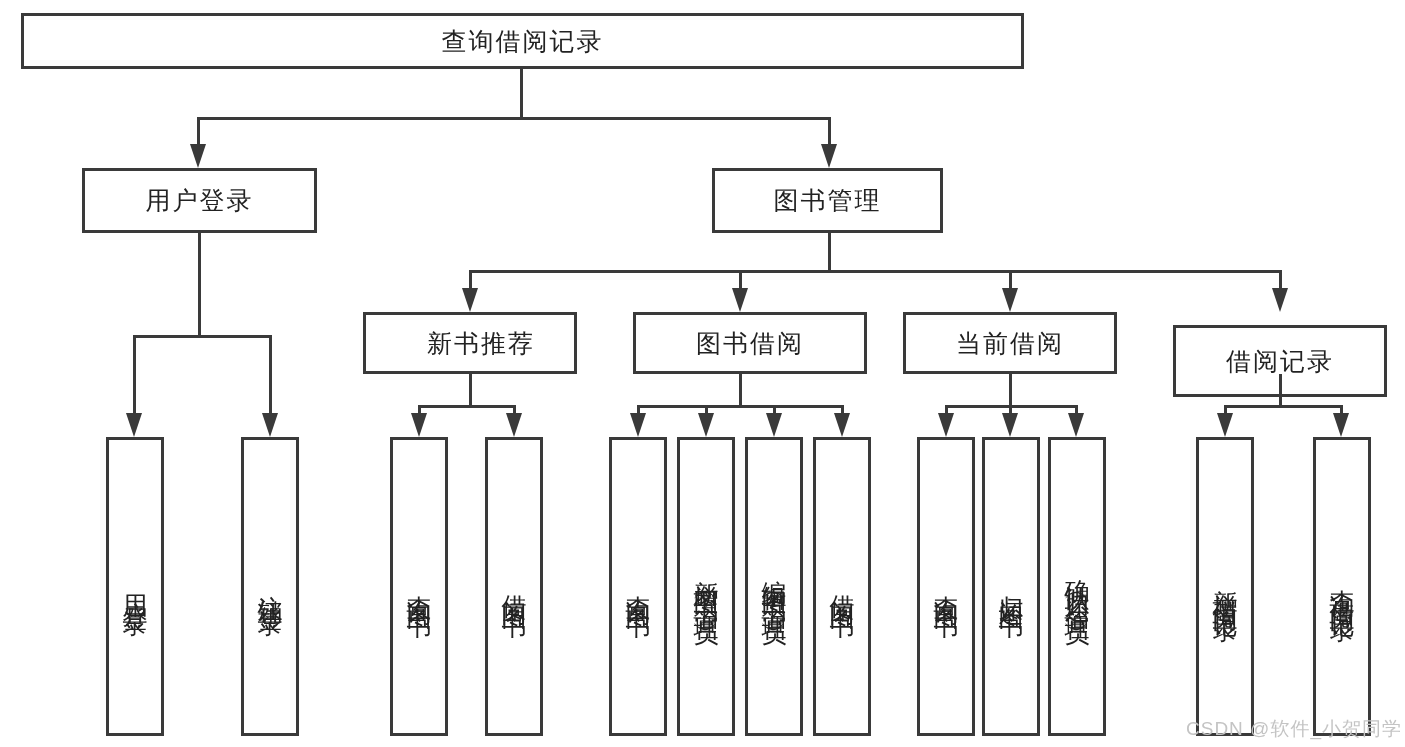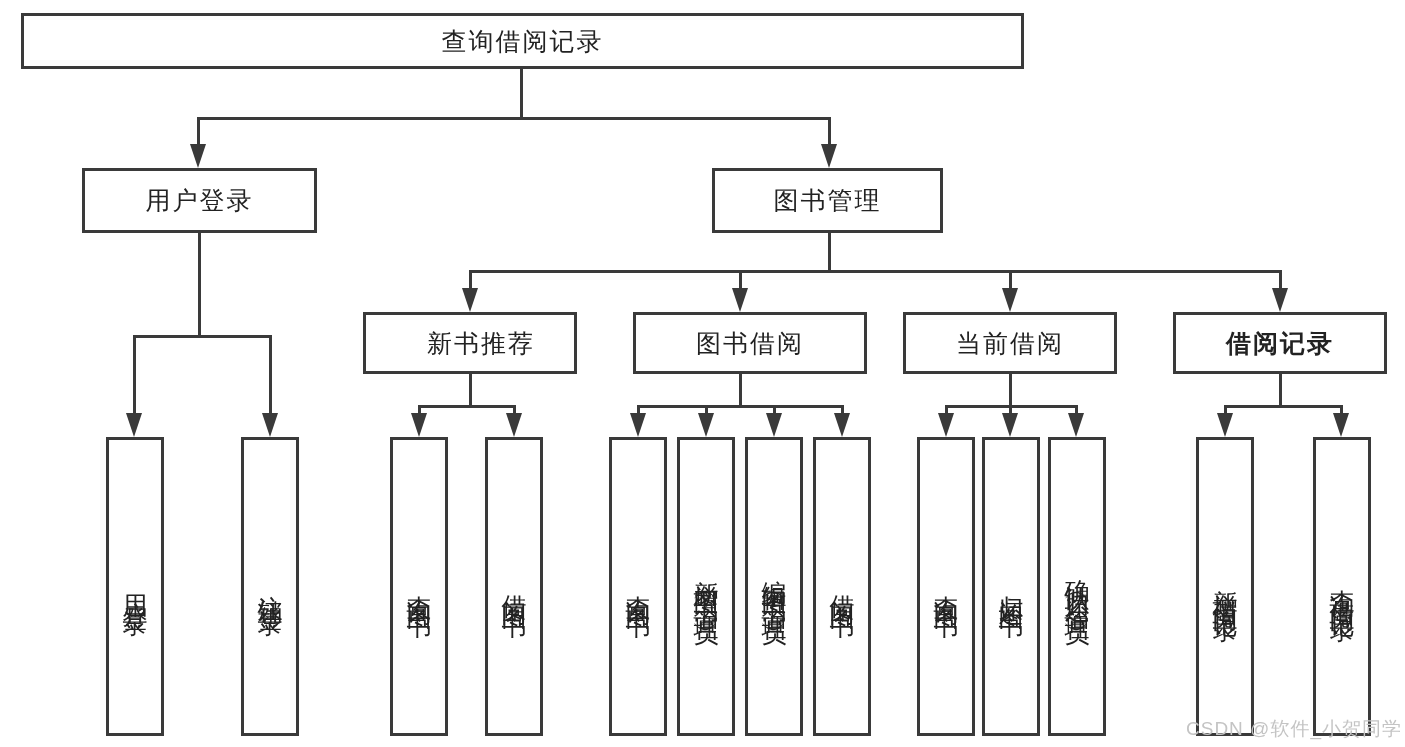--- a/index.html
+++ b/index.html
@@ -105,21 +105,21 @@
 
   <div class="node" style="left:363px;top:312px;width:214px;height:62px;padding-left:22px;">
     <span class="hlabel">新书推荐</span>
   </div>
   <div class="node" style="left:633px;top:312px;width:234px;height:62px;">
     <span class="hlabel">图书借阅</span>
   </div>
   <div class="node" style="left:903px;top:312px;width:214px;height:62px;">
     <span class="hlabel">当前借阅</span>
   </div>
-  <div class="node" style="left:1173px;top:312px;width:214px;height:62px;font-weight:bold;">
+  <div class="node" style="left:1173px;top:325px;width:214px;height:72px;">
     <span class="hlabel">借阅记录</span>
   </div>
 
   <div class="cline" style="left:469px;top:374px;width:3px;height:33px;"></div>
   <div class="cline" style="left:418px;top:405px;width:97px;height:3px;"></div>
   <div class="cline" style="left:418px;top:405px;width:3px;height:14px;"></div>
   <div class="arrow" style="left:411px;top:413px;"></div>
   <div class="cline" style="left:513px;top:405px;width:3px;height:14px;"></div>
   <div class="arrow" style="left:506px;top:413px;"></div>
 

